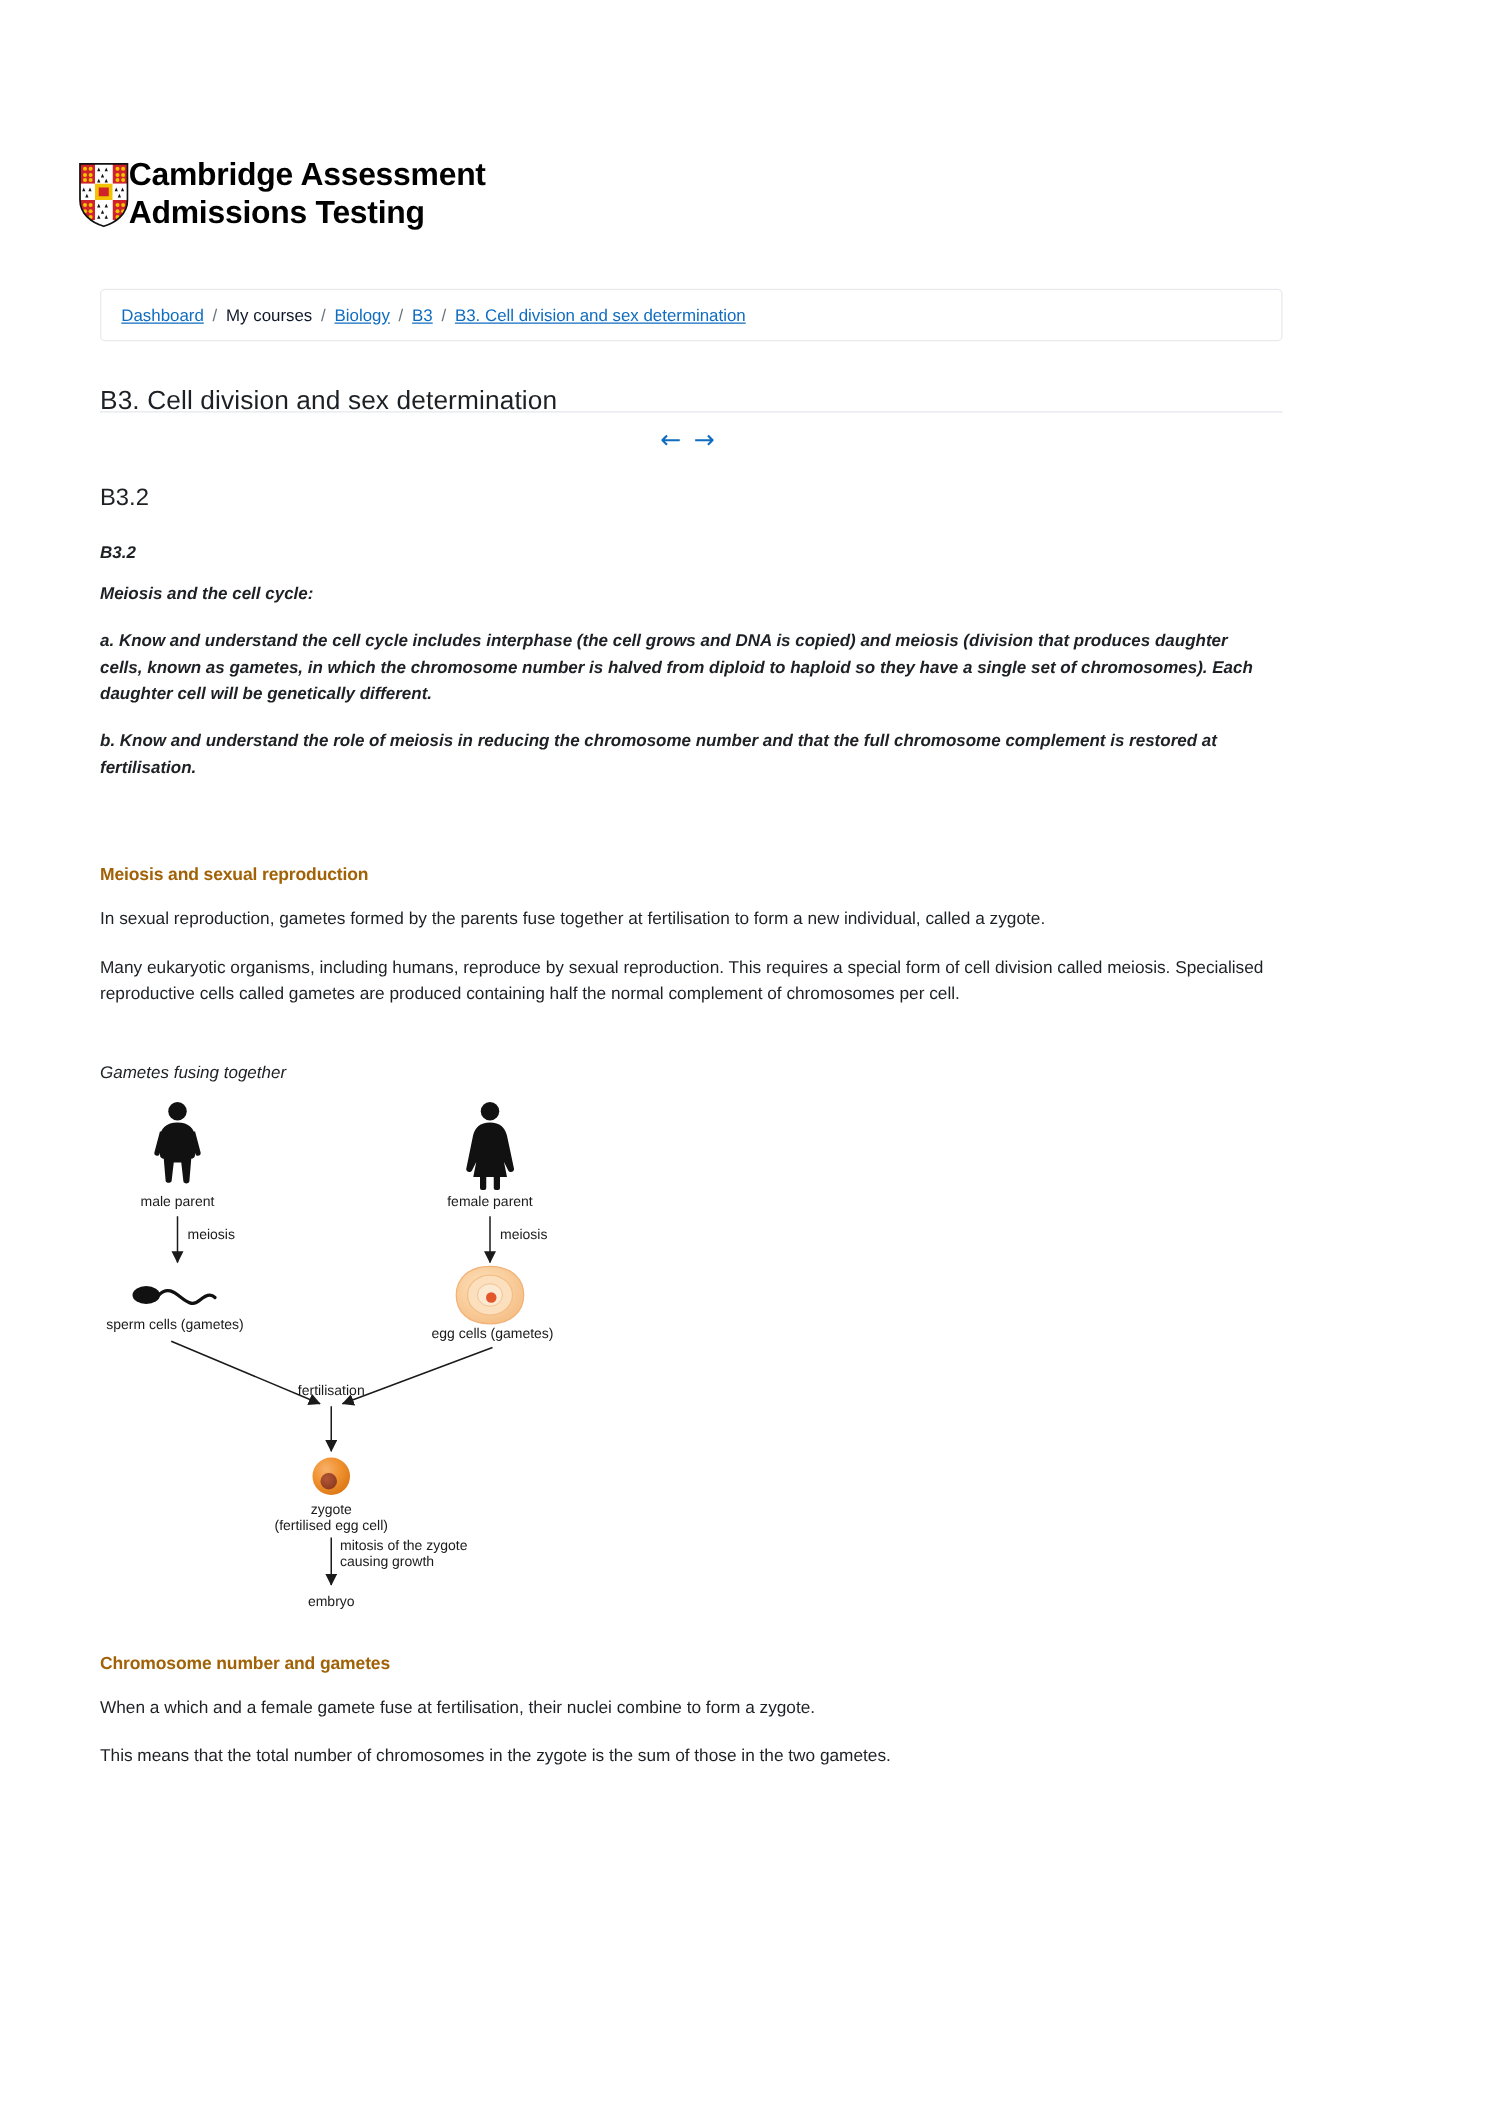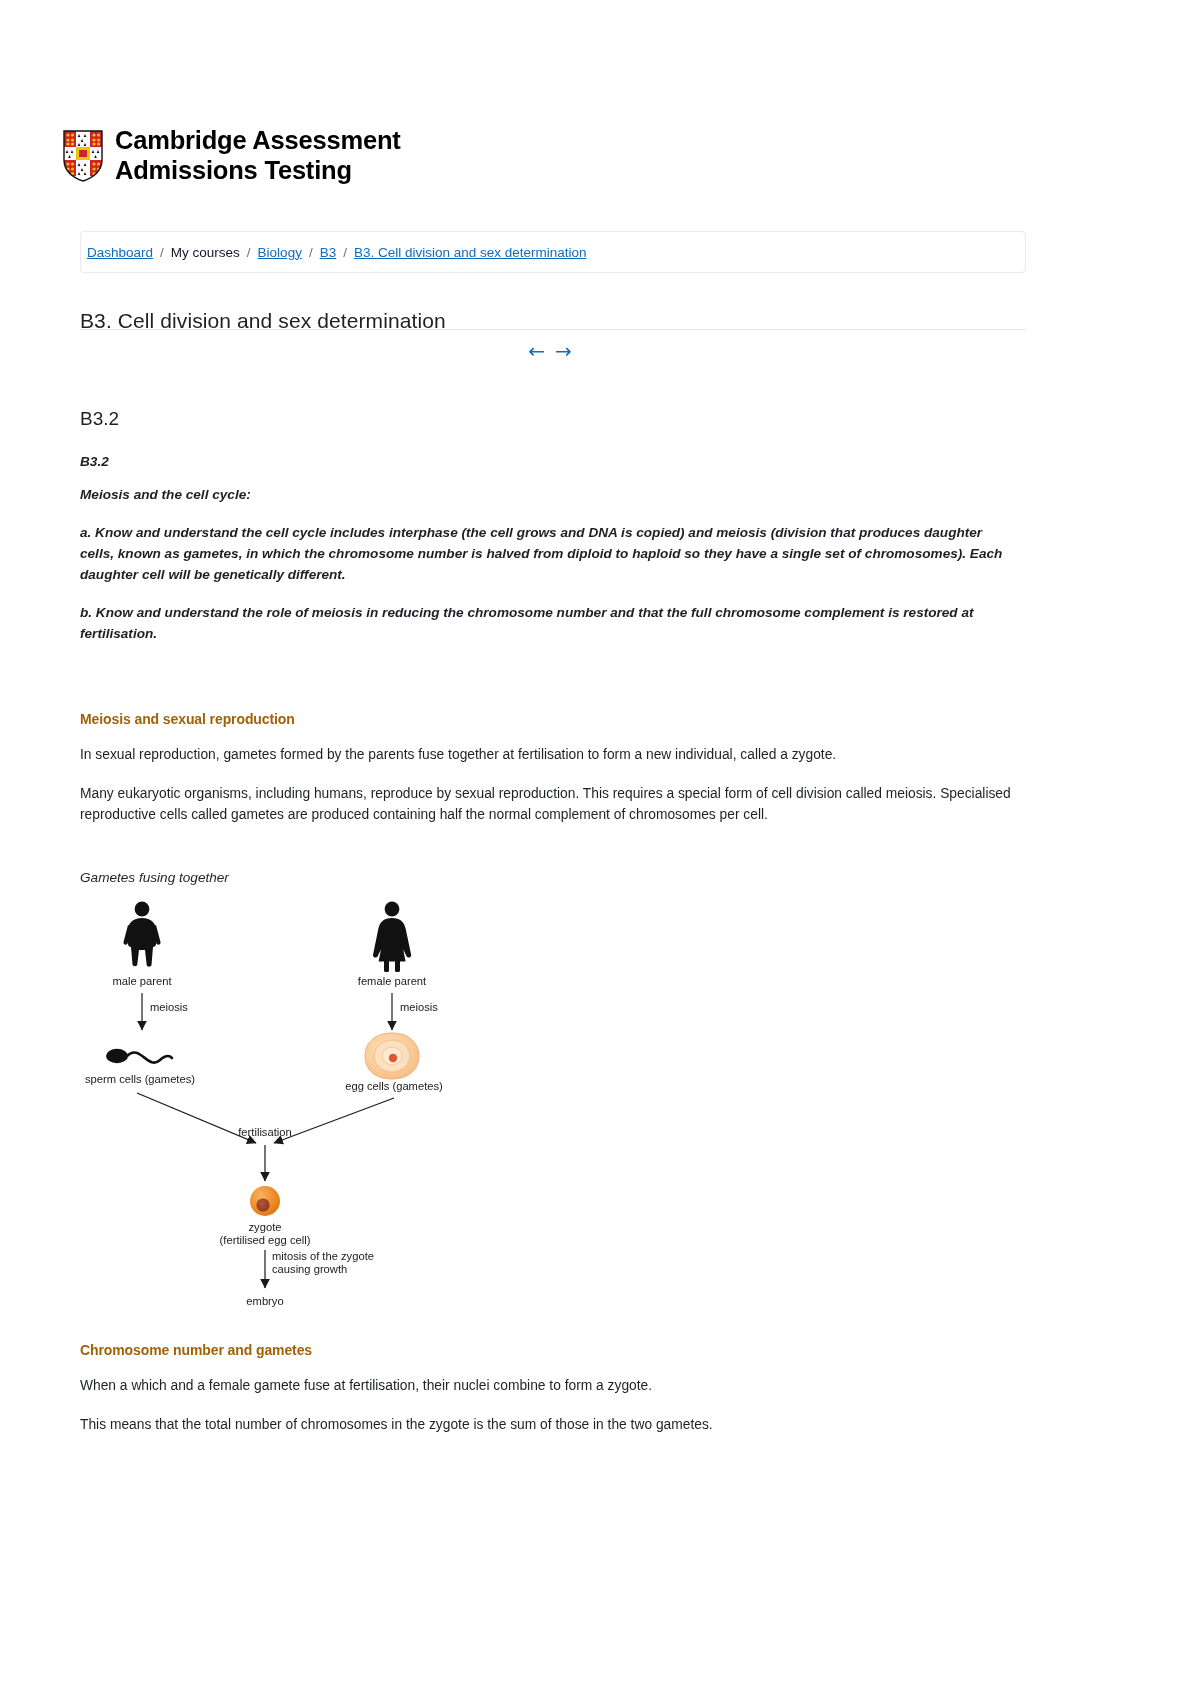--- a/index.html
+++ b/index.html
@@ -13,42 +13,42 @@
     font-family: "Liberation Sans", sans-serif;
     color: #1d2125;
     -webkit-font-smoothing: antialiased;
   }
   .page { position: relative; width: 1200px; height: 1697px; }
 
   
   .logo-block {
     position: absolute;
     left: 63px; top: 126px;
-    display: flex; align-items: center; gap: 12px;
+    display: flex; align-items: center; 
   }
   .shield { width: 40px; height: 52px; display: block; }
   .logo-text {
     font-size: 25.5px;
     line-height: 1.17;
     font-weight: 700;
     letter-spacing: -0.2px;
     color: #000;
   }
   .logo-text div { white-space: nowrap; }
 
   
   .breadcrumb-bar {
     position: absolute;
     left: 80px; top: 231px;
     width: 946px; height: 42px;
     border: 1px solid #e9eaed;
     border-radius: 4px;
     background: #fff;
     display: flex; align-items: center;
-    padding: 0 6px;
+    padding: 0 16px;
   }
   .crumb {
     font-size: 13.5px;
     color: #0f6cbf;
     text-decoration: underline;
     cursor: pointer;
     white-space: nowrap;
   }
   .crumb.plain { color: #0f172a; text-decoration: none; cursor: default; }
   .crumb-sep {
@@ -83,21 +83,21 @@
   }
   .nav-arrow {
     font-size: 20px;
     color: #0f6cbf;
     line-height: 1;
     cursor: pointer;
     font-family: "DejaVu Sans", sans-serif;
   }
 
   
-  .content { position: absolute; left: 80px; top: 408px; width: 935px; }
+  .content { position: absolute; left: 80px; top: 388px; width: 935px; }
 
   h2.section-h {
     font-size: 19px;
     font-weight: 400;
     color: #1d2125;
     margin: 0 0 22px 0;
   }
   .italic-block {
     font-style: italic;
     font-weight: 600;

